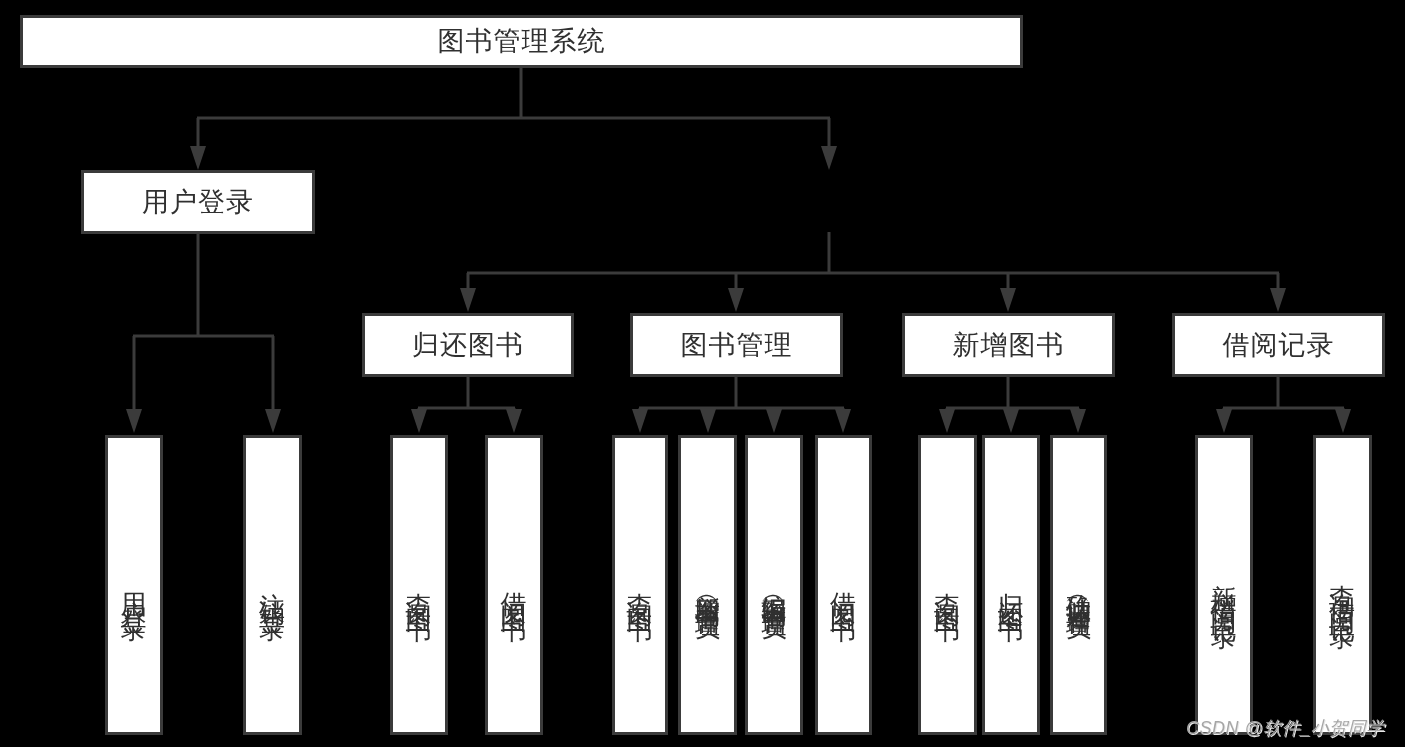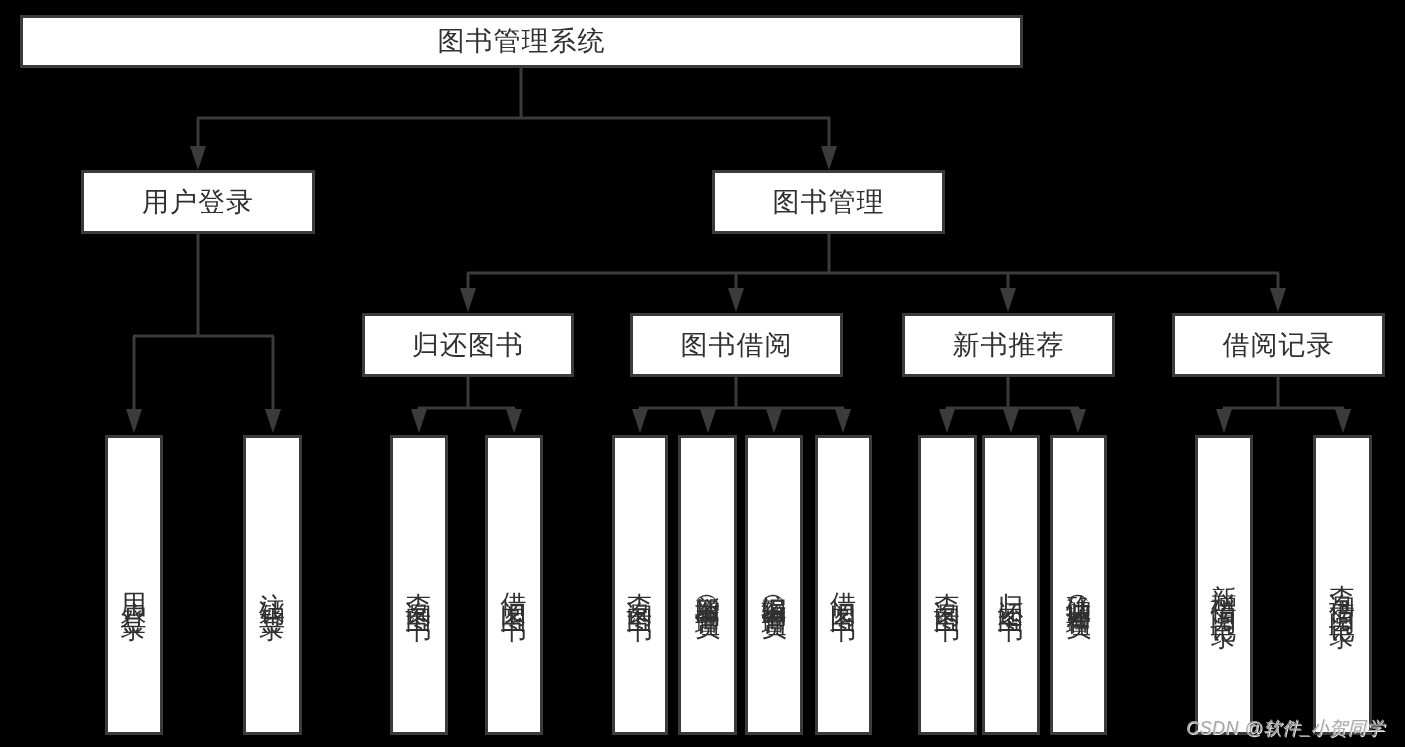--- a/index.html
+++ b/index.html
@@ -117,25 +117,24 @@
       M939 409 L955 409 L947 433 Z
       M1003 409 L1019 409 L1011 433 Z
       M1070 409 L1086 409 L1078 433 Z
       M1216 409 L1232 409 L1224 433 Z
       M1335 409 L1351 409 L1343 433 Z"></path>
   </svg>
 
   <div class="node h" style="left:20px; top:15px; width:1003px; height:53px;">图书管理系统</div>
 
   <div class="node h" style="left:81px; top:170px; width:234px; height:64px;">用户登录</div>
-  <div class="node h" style="left:712px; top:170px; width:233px; height:64px;">图书管理</div>
 
   <div class="node h" style="left:362px; top:313px; width:212px; height:64px;">归还图书</div>
-  <div class="node h" style="left:630px; top:313px; width:213px; height:64px;">图书借阅</div>
-  <div class="node h" style="left:902px; top:313px; width:213px; height:64px;">新书推荐</div>
+  <div class="node h" style="left:630px; top:313px; width:213px; height:64px;">图书管理</div>
+  <div class="node h" style="left:902px; top:313px; width:213px; height:64px;">新增图书</div>
   <div class="node h" style="left:1172px; top:313px; width:213px; height:64px;">借阅记录</div>
 
   <div class="node v" style="left:105px; top:435px; width:58px; height:300px;">用户登录</div>
   <div class="node v" style="left:243px; top:435px; width:59px; height:300px;">注销登录</div>
 
   <div class="node v" style="left:390px; top:435px; width:58px; height:300px;">查询图书</div>
   <div class="node v" style="left:485px; top:435px; width:58px; height:300px;">借阅图书</div>
 
   <div class="node v" style="left:612px; top:435px; width:56px; height:300px;">查询图书</div>
   <div class="node v long" style="left:678px; top:435px; width:59px; height:300px;">新增图书（管理员）</div>

